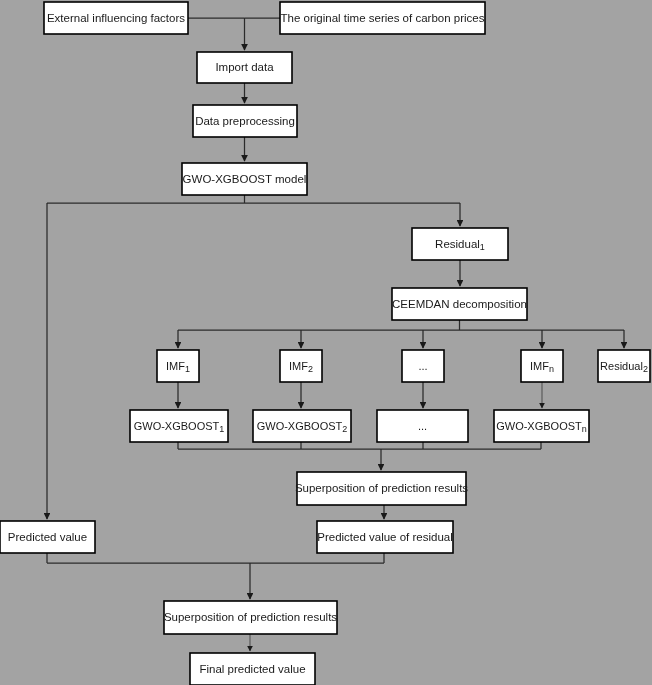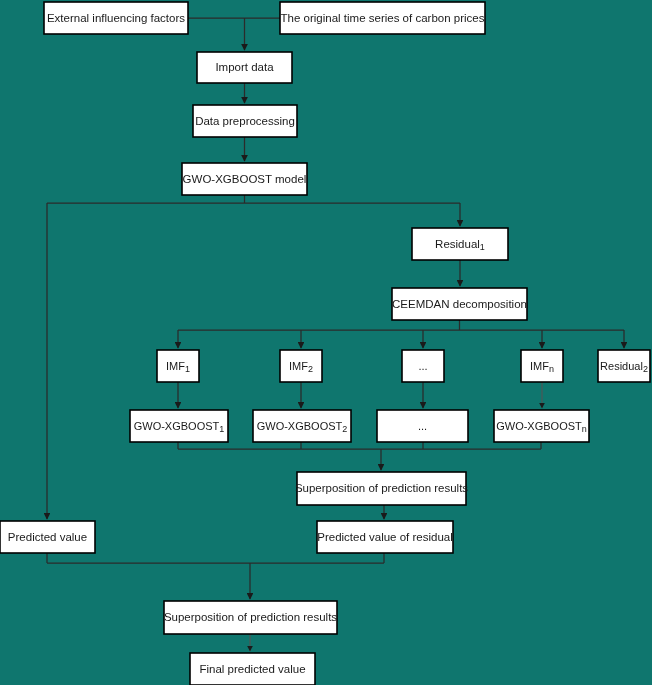--- a/index.html
+++ b/index.html
@@ -5,21 +5,21 @@
 <style>
   html, body {
     margin: 0;
     padding: 0;
     background: #ffffff;
   }
   #diagram-root {
     position: relative;
     width: 652px;
     height: 685px;
-    background: #0f766e;
+    background: #a3a3a3;
     font-family: "Liberation Sans", sans-serif;
     overflow: hidden;
   }
   svg.flow-canvas {
     position: absolute;
     left: 0;
     top: 0;
     width: 652px;
     height: 685px;
   }

